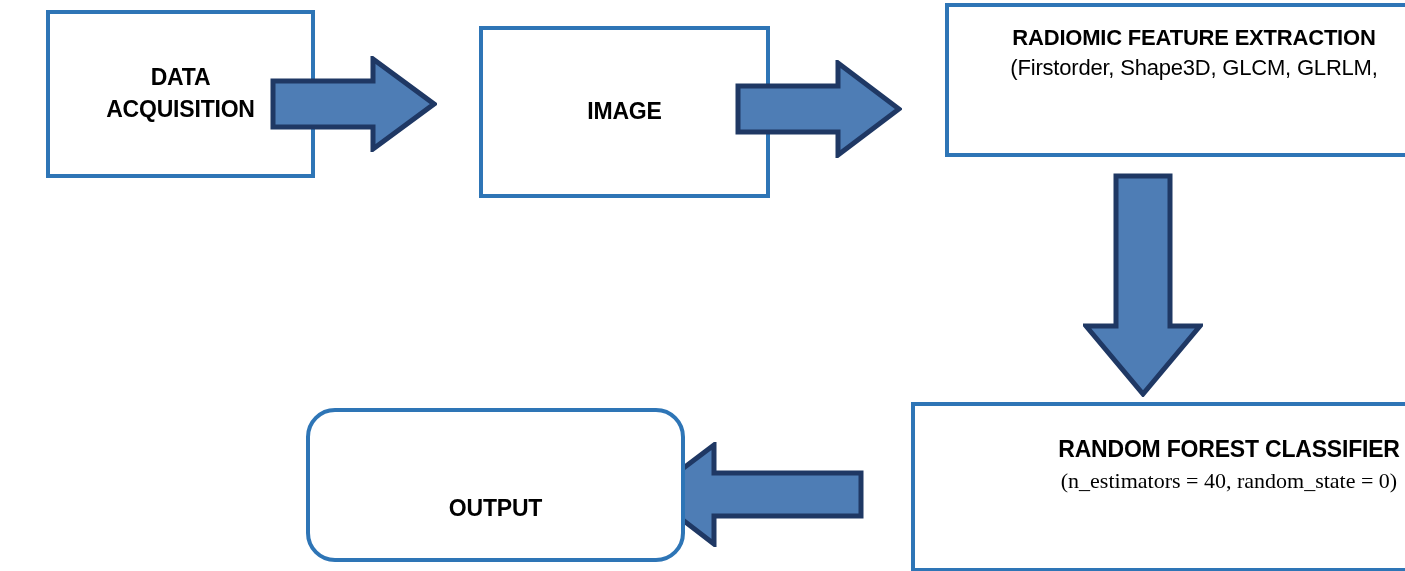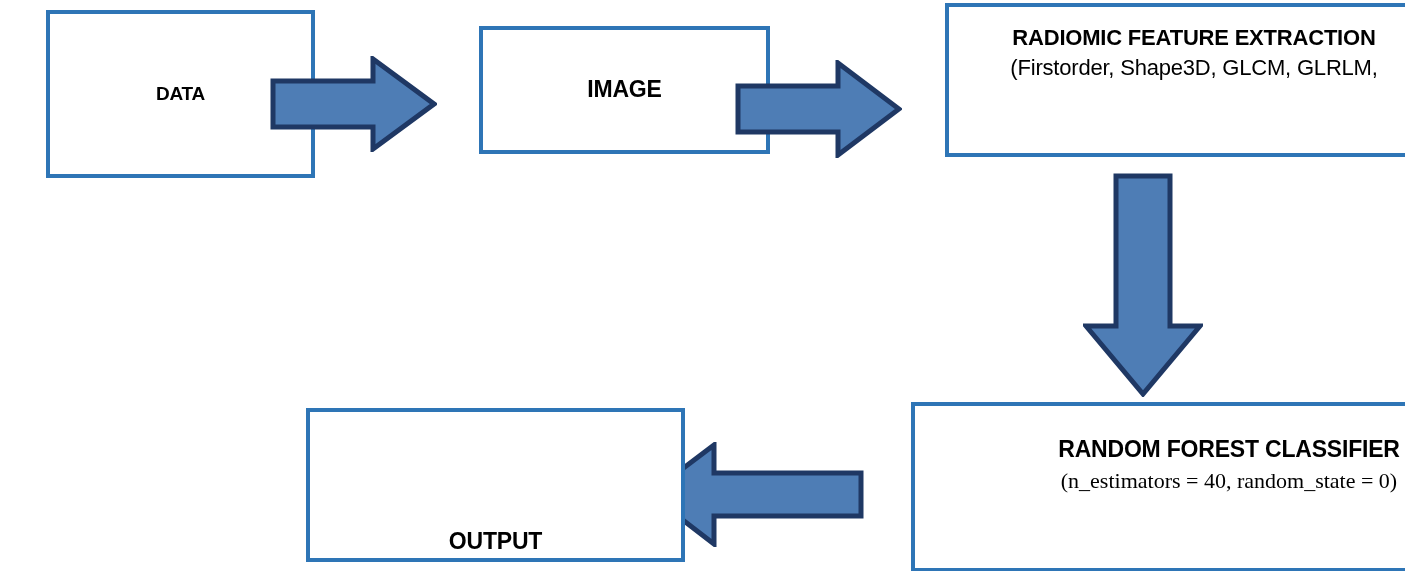--- a/index.html
+++ b/index.html
@@ -40,24 +40,24 @@
     letter-spacing: -0.2px;
   }
   .node .sub {
     font-weight: bold;
     letter-spacing: -0.2px;
   }
 
   
   #node-data-acquisition {
     left: 3px;  top: 10px;  width: 269px; height: 168px;
-    font-size: 19px;
+    font-size: 23px;
   }
   #node-image-preprocessing {
-    left: 436px; top: 26px; width: 291px; height: 128px;
+    left: 436px; top: 26px; width: 291px; height: 172px;
     font-size: 23px;
   }
   #node-feature-extraction {
     left: 902px; top: 3px; width: 498px; height: 154px;
     font-size: 22px;
     justify-content: flex-start;
     padding-top: 16px;
   }
   #node-feature-extraction .hdr { font-size: 22px; }
   #node-feature-extraction .sub { font-size: 22px; font-weight: normal; }
@@ -72,42 +72,44 @@
   #node-random-forest .sub {
     font-size: 22px;
     font-weight: normal;
     font-family: "Liberation Serif", serif;
     letter-spacing: 0px;
   }
 
   #node-output {
     left: 263px; top: 408px; width: 379px; height: 154px;
     font-size: 23px;
-    justify-content: flex-end;
+    justify-content: center;
     padding-top: 48px;
+    border-radius: 29px;
   }
 
   
   .arrow {
     position: absolute;
   }
   .arrow svg { display: block; width: 100%; height: 100%; }
 
   #arrow-acq-to-pre   { left: 270px; top: 56px;  width: 167px; height: 96px; }
   #arrow-pre-to-feat  { left: 735px; top: 60px;  width: 167px; height: 98px; }
   #arrow-feat-to-rf   { left: 1083px; top: 173px; width: 120px; height: 224px; }
   #arrow-rf-to-out    { left: 646px; top: 442px; width: 218px; height: 105px; }
 </style>
 </head>
 <body>
 
 <div id="canvas">
 
   <div class="node" id="node-data-acquisition">
     <span class="line hdr">DATA</span>
+    <span class="line hdr">ACQUISITION</span>
   </div>
 
   <div class="arrow" id="arrow-acq-to-pre">
     <svg viewBox="0 0 167 96" preserveAspectRatio="none">
       <polygon points="3,25 103,25 103,3 164,48 103,93 103,71 3,71" fill="#4E7DB5" stroke="#1F3864" stroke-width="5" stroke-linejoin="miter"></polygon>
     </svg>
   </div>
 
   <div class="node" id="node-image-preprocessing">
     <span class="line hdr">IMAGE</span>

